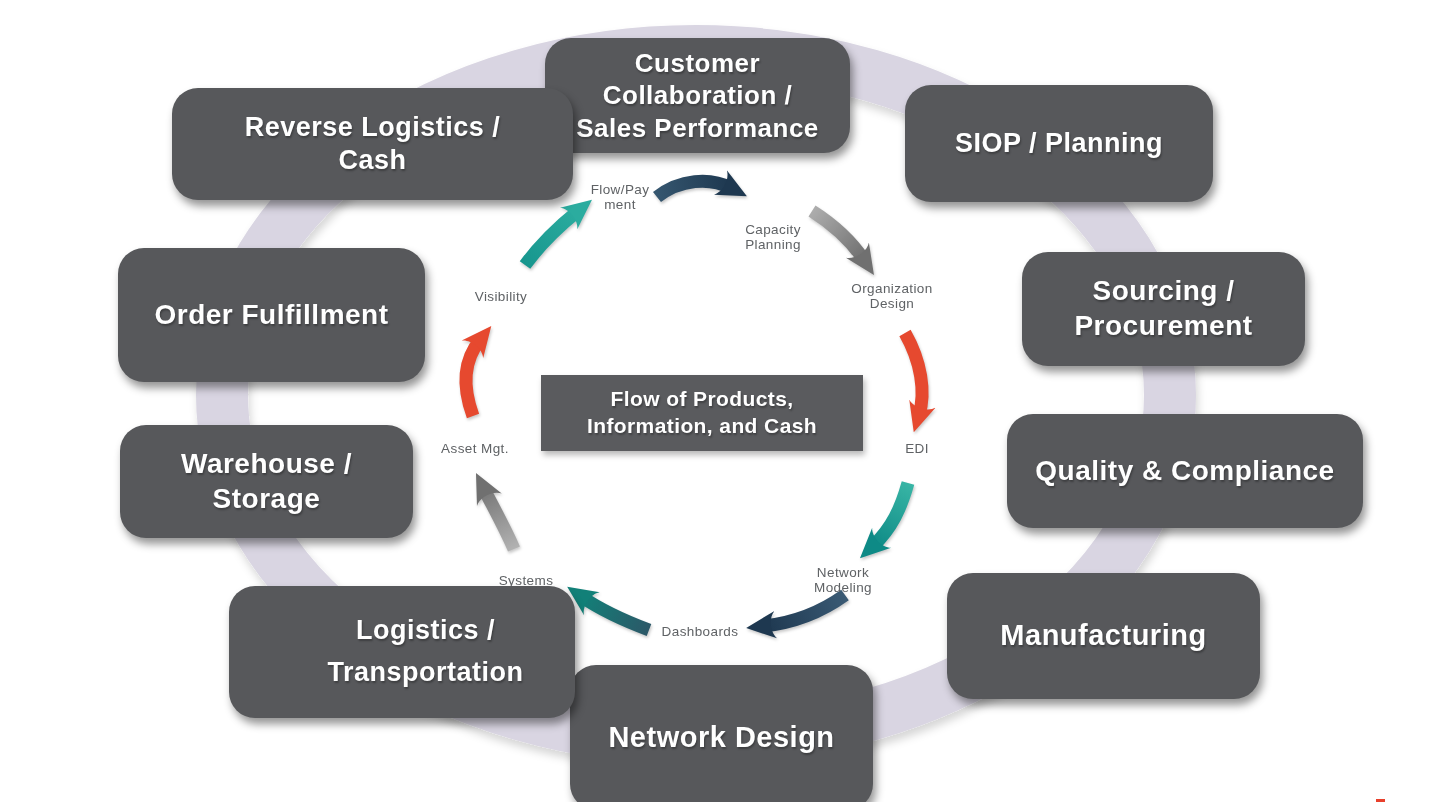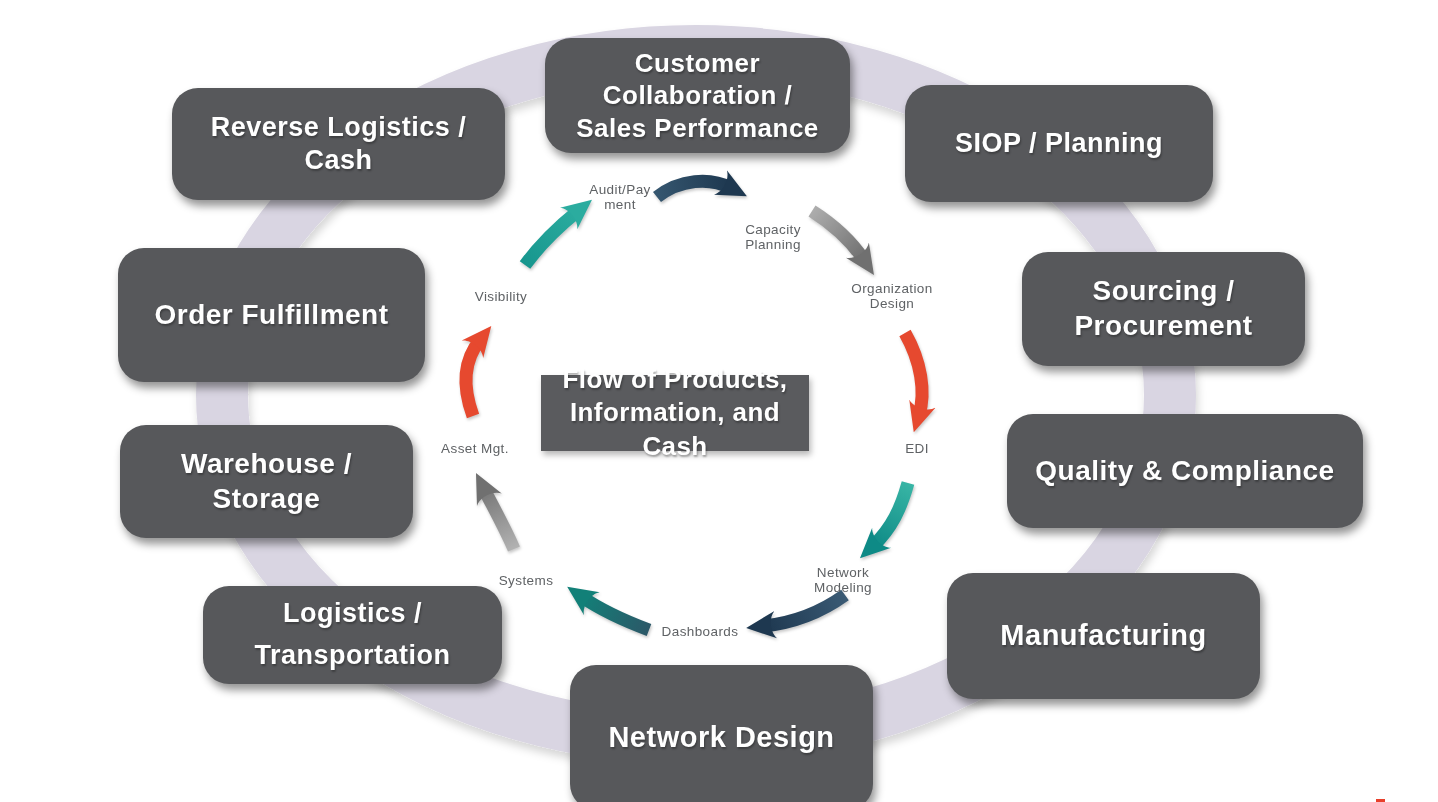--- a/index.html
+++ b/index.html
@@ -17,29 +17,29 @@
     box-shadow:3px 6px 9px rgba(0,0,0,.42);
     text-shadow:1px 2px 2px rgba(0,0,0,.3);
     z-index:3;
   }
   .n-customer     {left:545px;top:38px;  width:305px;height:115px;font-size:26px;}
   .n-siop         {left:905px;top:85px;  width:308px;height:117px;font-size:27px;}
   .n-sourcing     {left:1022px;top:252px;width:283px;height:114px;font-size:28px;}
   .n-quality      {left:1007px;top:414px;width:356px;height:114px;font-size:28px;}
   .n-manufacturing{left:947px;top:573px; width:313px;height:126px;font-size:29px;}
   .n-network      {left:570px;top:665px; width:303px;height:145px;font-size:29px;}
-  .n-logistics    {left:203px;top:586px; width:299px;height:98px;font-size:27px;line-height:1.55;}
+  .n-logistics    {left:229px;top:586px; width:299px;height:132px;font-size:27px;line-height:1.55;padding-left:47px;}
   .n-warehouse    {left:120px;top:425px; width:293px;height:113px;font-size:28px;}
   .n-order        {left:118px;top:248px; width:307px;height:134px;font-size:28px;}
-  .n-reverse      {left:172px;top:88px;  width:333px;height:112px;font-size:27px;}
+  .n-reverse      {left:172px;top:88px;  width:401px;height:112px;font-size:27px;}
   
   .center-box{
-    position:absolute;left:541px;top:375px;width:268px;height:76px;
+    position:absolute;left:541px;top:375px;width:322px;height:76px;
     display:flex;align-items:center;justify-content:center;
-    background:#5A5B5E;color:#fff;font-weight:bold;font-size:26px;
+    background:#5A5B5E;color:#fff;font-weight:bold;font-size:21px;
     text-align:center;white-space:pre-line;letter-spacing:.4px;line-height:1.28;
     box-shadow:2px 4px 6px rgba(0,0,0,.28);
     text-shadow:1px 2px 2px rgba(0,0,0,.3);
     z-index:3;
   }
   
   .step{
     position:absolute;transform:translate(-50%,-50%);
     color:#5F6265;font-size:13.5px;line-height:1.1;text-align:center;
     white-space:pre-line;letter-spacing:.4px;z-index:2;
@@ -149,21 +149,21 @@
 Transportation</div>
   <div class="node n-warehouse">Warehouse /
 Storage</div>
   <div class="node n-order">Order Fulfillment</div>
   <div class="node n-reverse">Reverse Logistics /
 Cash</div>
 
   <div class="center-box">Flow of Products,
 Information, and Cash</div>
 
-  <div class="step s-audit">Audit/Pay
+  <div class="step s-audit">Flow/Pay
 ment</div>
   <div class="step s-capacity">Capacity
 Planning</div>
   <div class="step s-organization">Organization
 Design</div>
   <div class="step s-edi">EDI</div>
   <div class="step s-netmod">Network
 Modeling</div>
   <div class="step s-dashboards">Dashboards</div>
   <div class="step s-systems">Systems</div>

